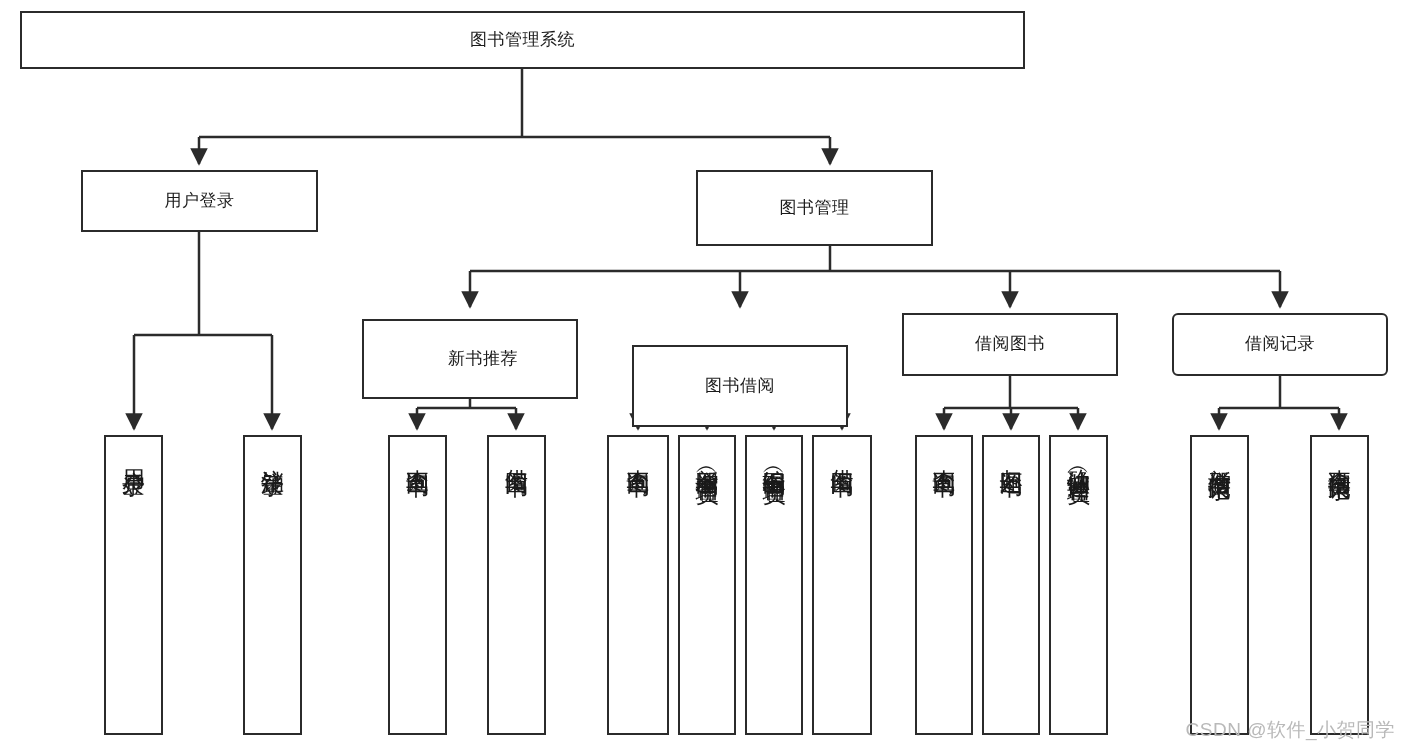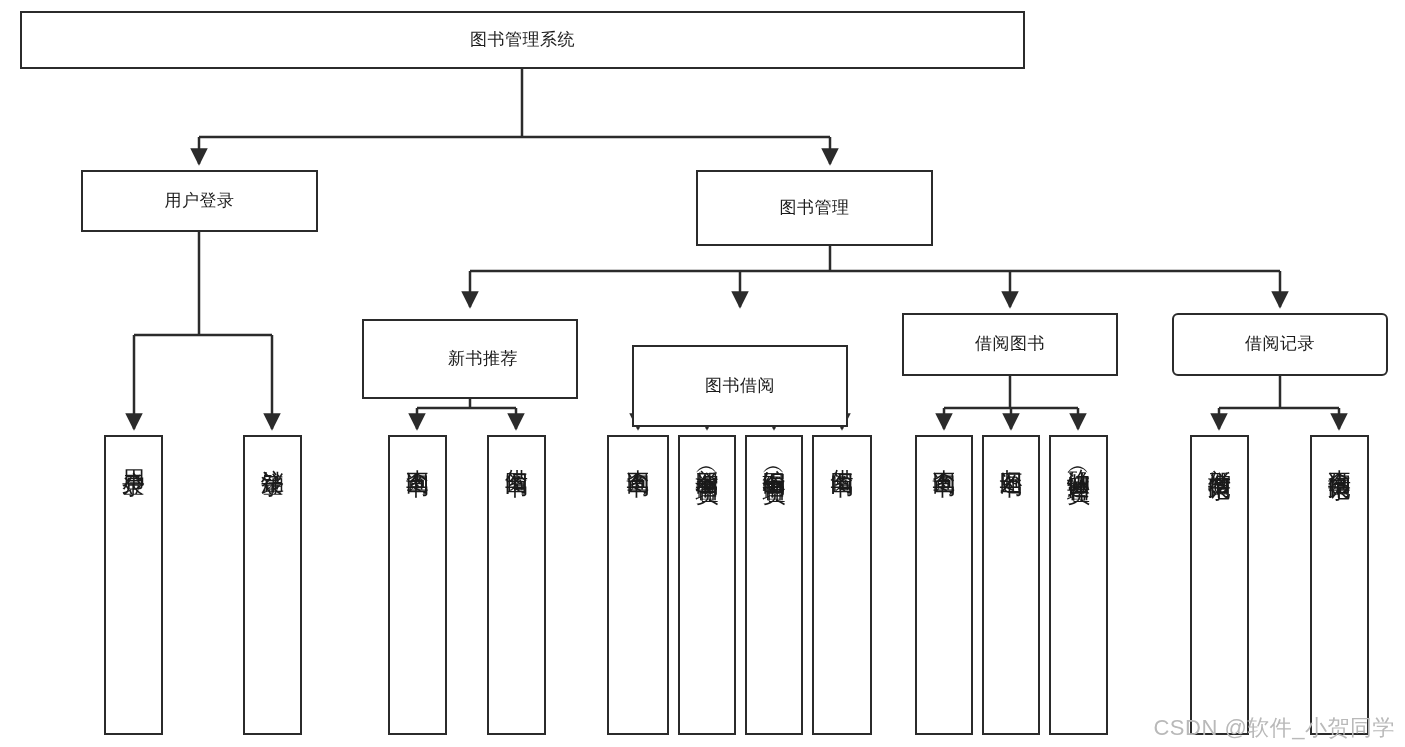--- a/index.html
+++ b/index.html
@@ -52,21 +52,21 @@
   .node.vertical .node-label {
     writing-mode: vertical-rl;
     text-orientation: upright;
     font-size: 23px;
     letter-spacing: 2px;
   }
   .watermark {
     position: absolute;
     right: 10px;
     bottom: 4px;
-    font-size: 22px;
+    font-size: 19px;
     color: #b9b9b9;
     z-index: 5;
     white-space: nowrap;
     letter-spacing: 0.5px;
   }
 </style>
 </head>
 <body>
 
 <div id="diagram-root">

